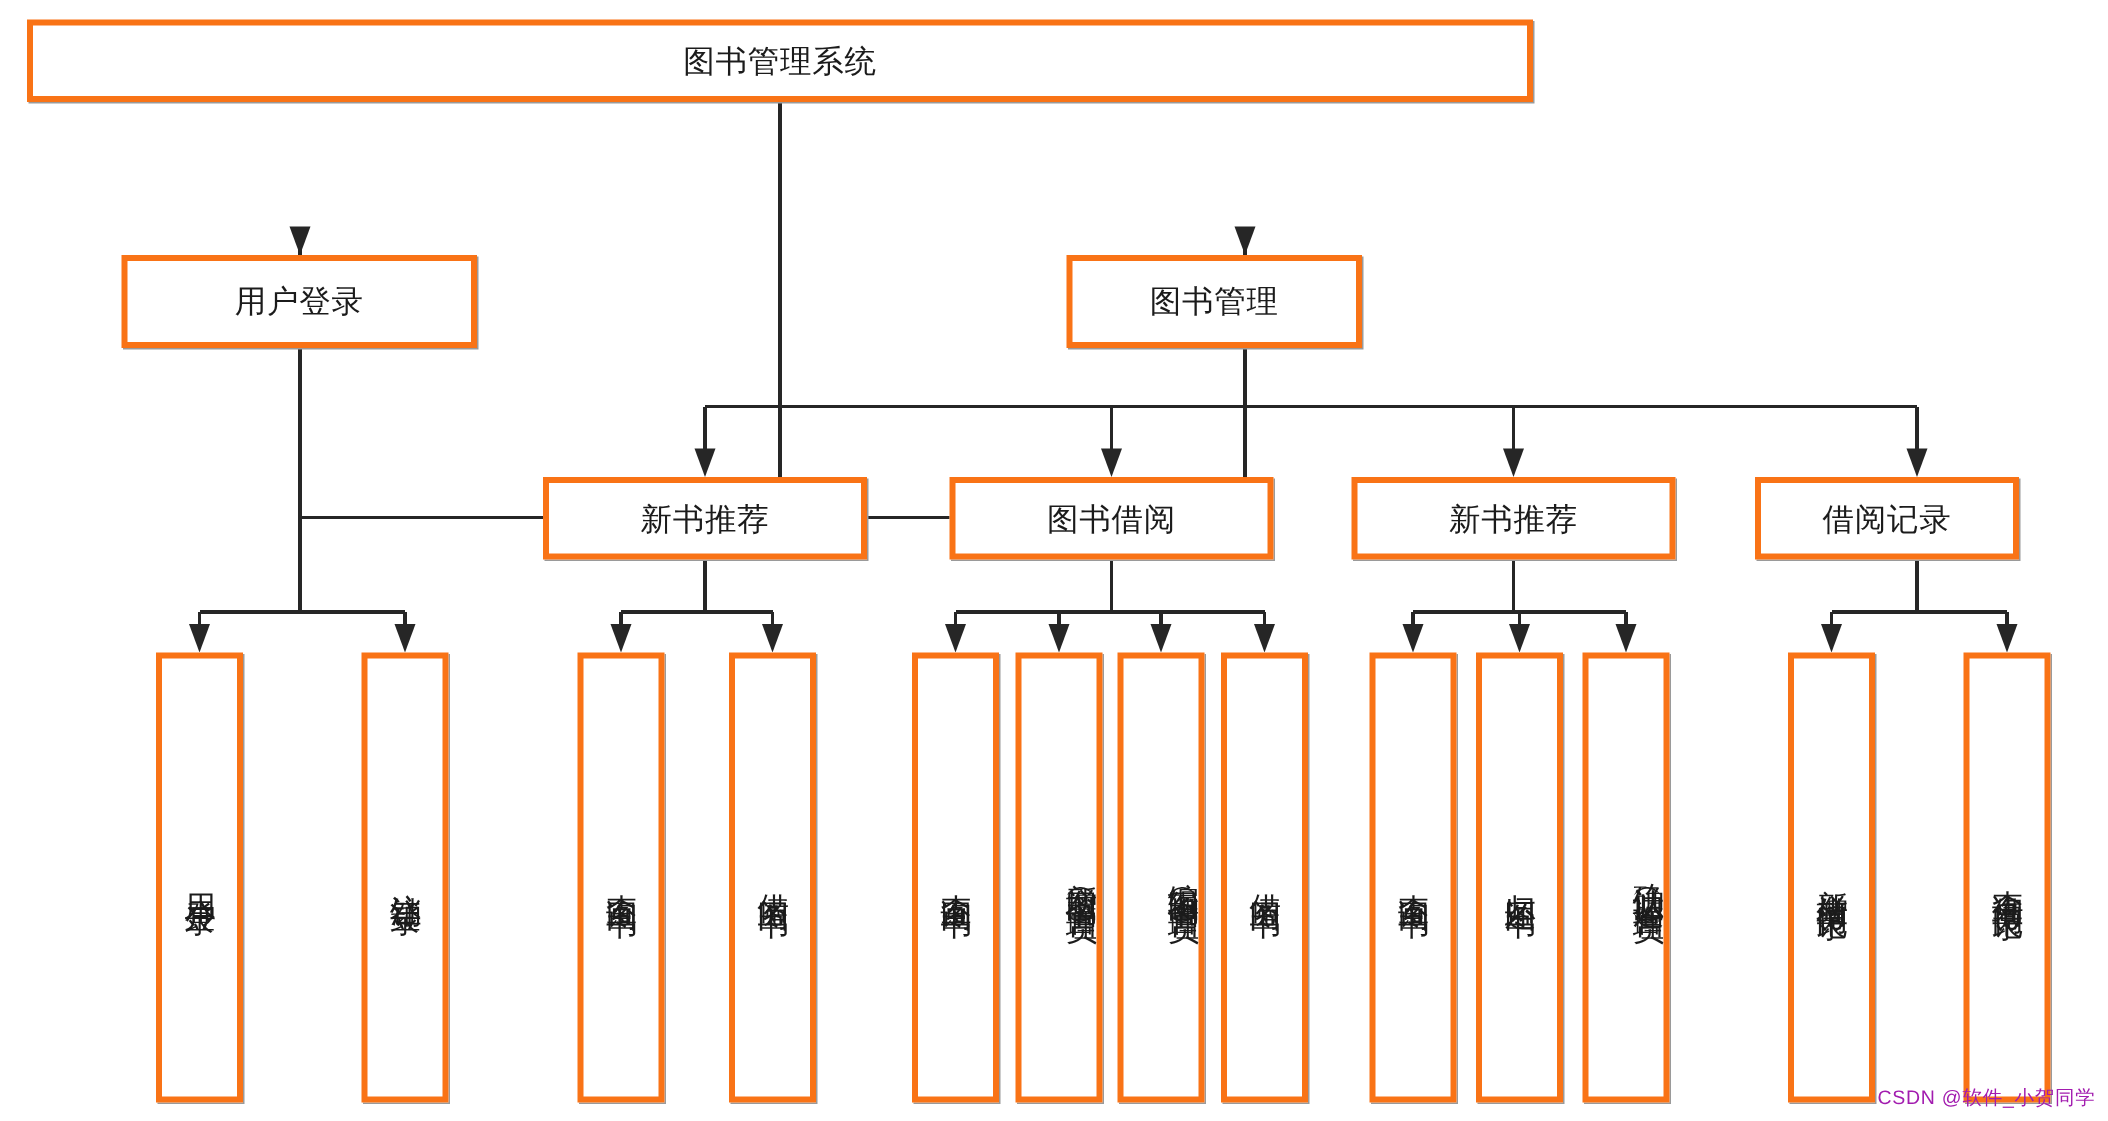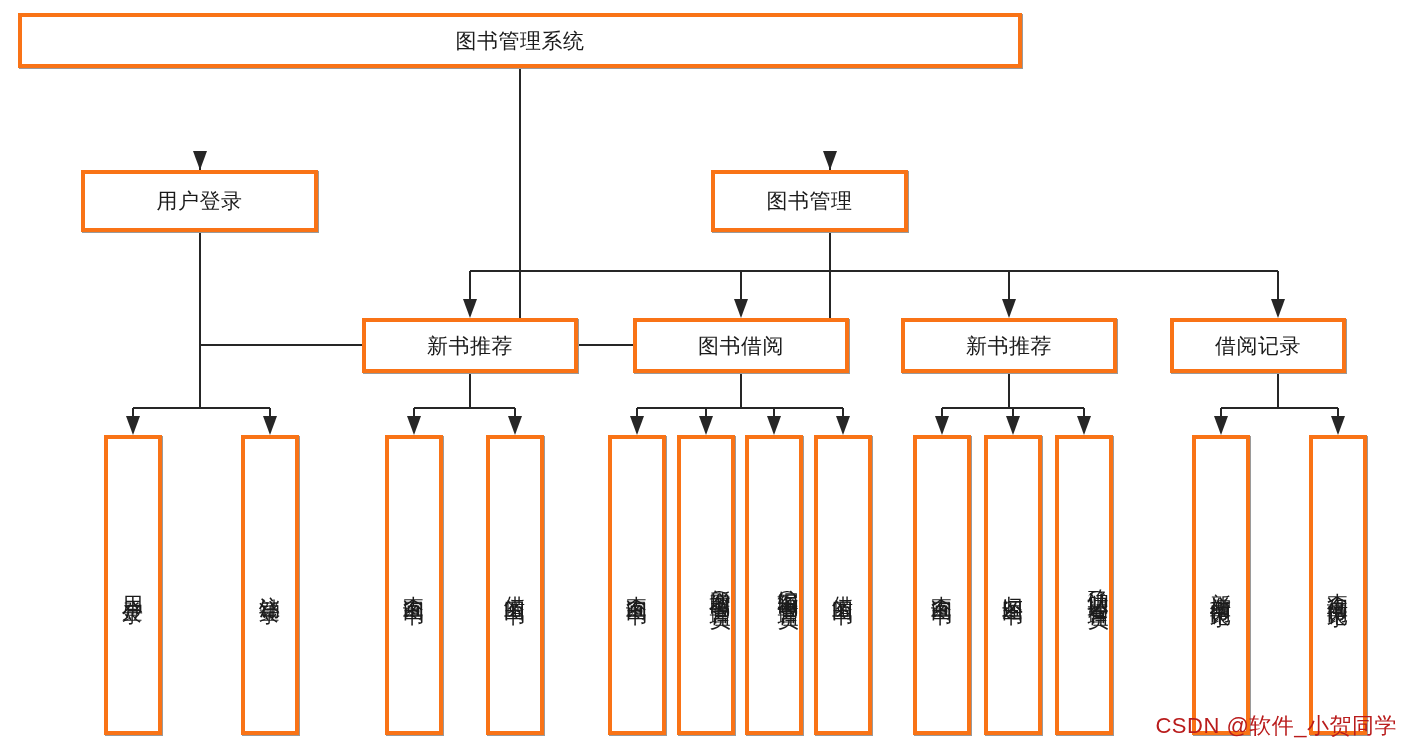--- a/index.html
+++ b/index.html
@@ -63,22 +63,22 @@
     left: 0;
     top: 0;
     width: 1405px;
     height: 747px;
     pointer-events: none;
   }
   #watermark {
     position: absolute;
     right: 8px;
     bottom: 6px;
-    font-size: 22px;
-    color: #b91c1c;
+    font-size: 13px;
+    color: #a21caf;
     white-space: nowrap;
     letter-spacing: 0.5px;
   }
 </style>
 </head>
 <body>
 
 <div id="diagram-root">
   <svg id="connectors" viewBox="0 0 1405 747" xmlns="http://www.w3.org/2000/svg">
       <line x1="520" y1="68" x2="520" y2="345" stroke="#262626" stroke-width="2.5" shape-rendering="crispEdges"></line>

